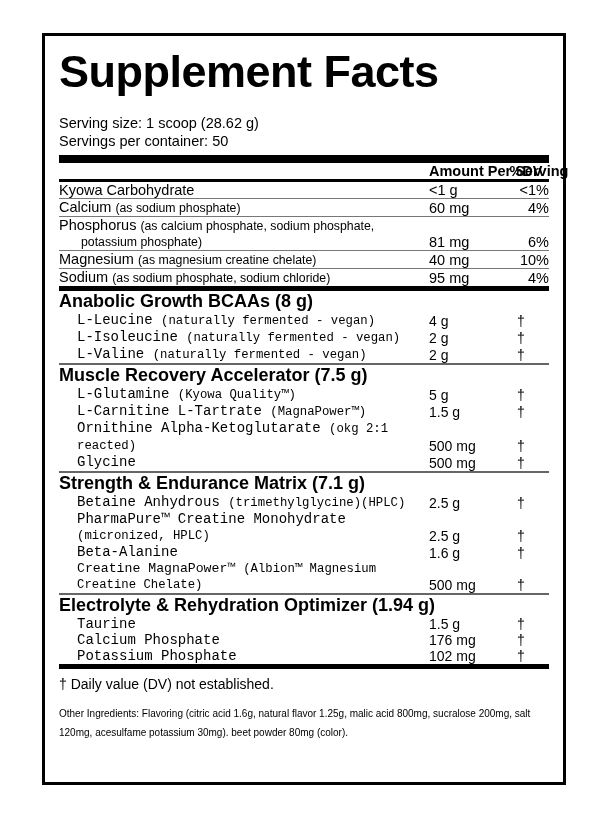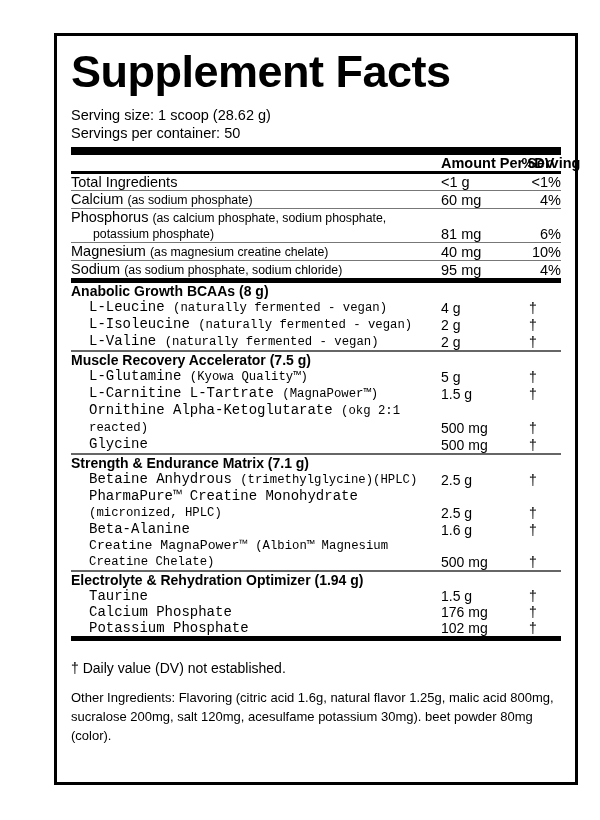--- a/index.html
+++ b/index.html
@@ -10,21 +10,21 @@
   body {
     width: 600px;
     height: 820px;
     font-family: "Liberation Sans", sans-serif;
     color: #000000;
     -webkit-font-smoothing: antialiased;
   }
 
   .panel {
     position: absolute;
-    left: 54px;
+    left: 42px;
     top: 33px;
     width: 524px;   
     height: 752px;
     box-sizing: border-box;
     border: 3px solid #000000;
     background: #ffffff;
   }
 
   .inner {
     padding: 0 14px 0 14px;
@@ -38,21 +38,21 @@
     font-weight: bold;
     letter-spacing: -0.5px;
     line-height: 1.0;
     margin-top: 13px;
     margin-bottom: 0;
     white-space: nowrap;
   }
 
   
   .serving-block {
-    margin-top: 12px;
+    margin-top: 20px;
   }
   .serving-line {
     font-size: 14.5px;
     line-height: 18px;
     white-space: nowrap;
   }
 
   
   .rule-thick { border-top: 8px solid #000; margin-top: 5px; }
   .rule-heavy { border-top: 5px solid #000; }
@@ -86,21 +86,21 @@
     line-height: 16px;
     padding: 3px 0 3px 0;
   }
   .nut-row .col-name { padding-right: 6px; }
 
   .paren {
     font-size: 12.3px;
   }
 
   .blend-head td {
-    font-size: 14px;
+    font-size: 18px;
     font-weight: bold;
     padding: 5px 0 4px 0;
     white-space: nowrap;
     margin-top: 28px;
   }
 
   .ing-row td {
     font-size: 14px;
     line-height: 16px;
     padding: 3px 0 3px 0;
@@ -123,29 +123,29 @@
   }
   .rowline.sub hr { border-top: 2px solid #666; }
 
   .indent2 {
     display: block;
     padding-left: 22px;
   }
 
   
   .footer {
-    margin-top: 12px;
+    margin-top: 0;
   }
   .footnote {
     font-size: 14px;
     line-height: 17px;
     padding-top: 7px;
   }
   .other-ing {
-    font-size: 13px;
+    font-size: 10px;
     line-height: 19px;
     padding-top: 11px;
   }
 </style>
 </head>
 <body>
 
 <div class="panel">
   <div class="inner">
 
@@ -167,21 +167,21 @@
           <td class="col-dv hdr-dv">%DV</td>
         </tr>
 
         <tr class="rowline">
           <td colspan="3">
               <hr style="border-top:3px solid #000">
             </td>
         </tr>
 
         <tr class="nut-row">
-          <td class="col-name"><span>Total Ingredients</span></td>
+          <td class="col-name"><span>Kyowa Carbohydrate</span></td>
           <td class="col-amount">&lt;1 g</td>
           <td class="col-dv">&lt;1%</td>
         </tr>
         <tr class="rowline">
             <td colspan="3">
               <hr>
             </td>
           </tr>
 
         <tr class="nut-row">

